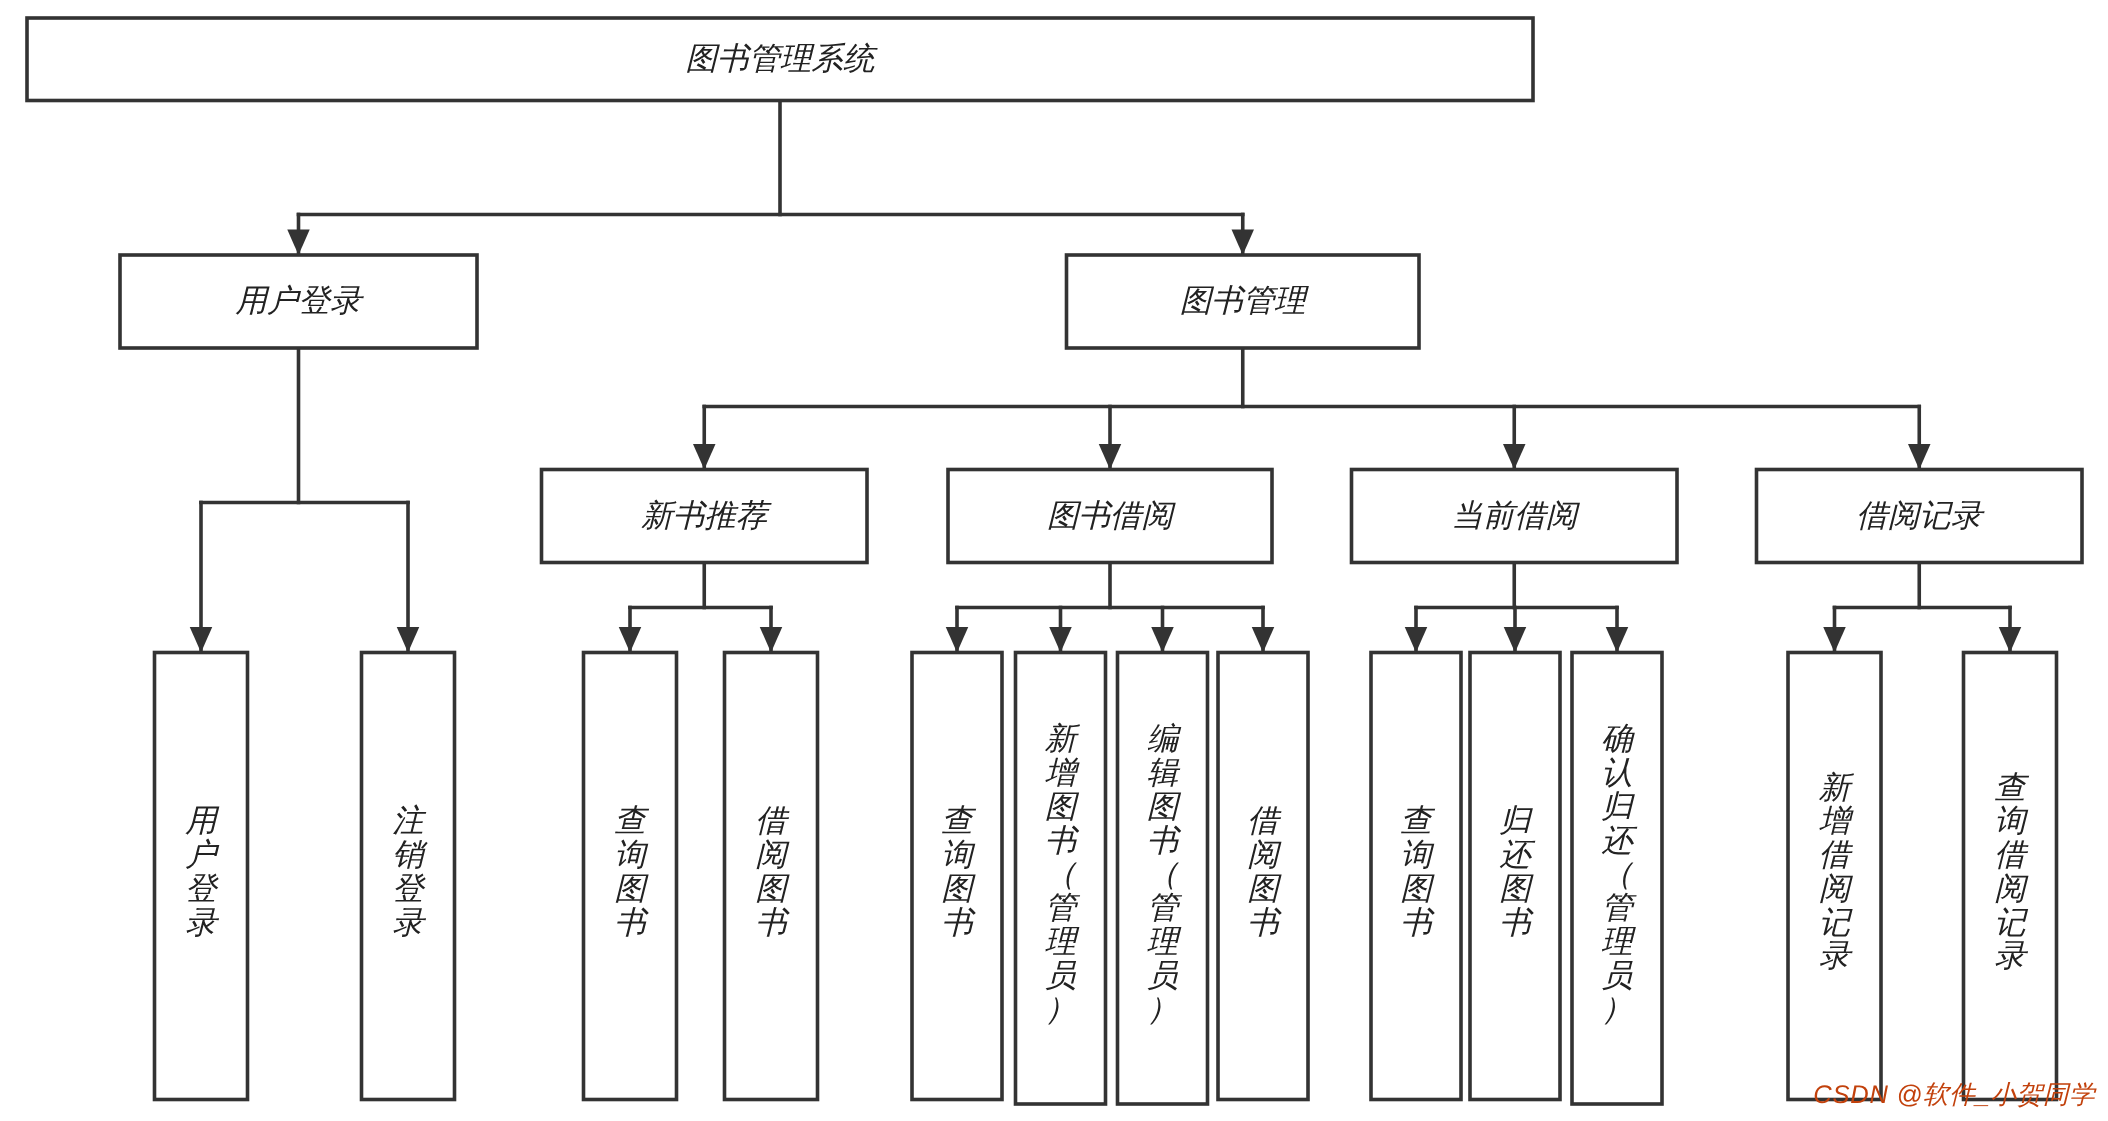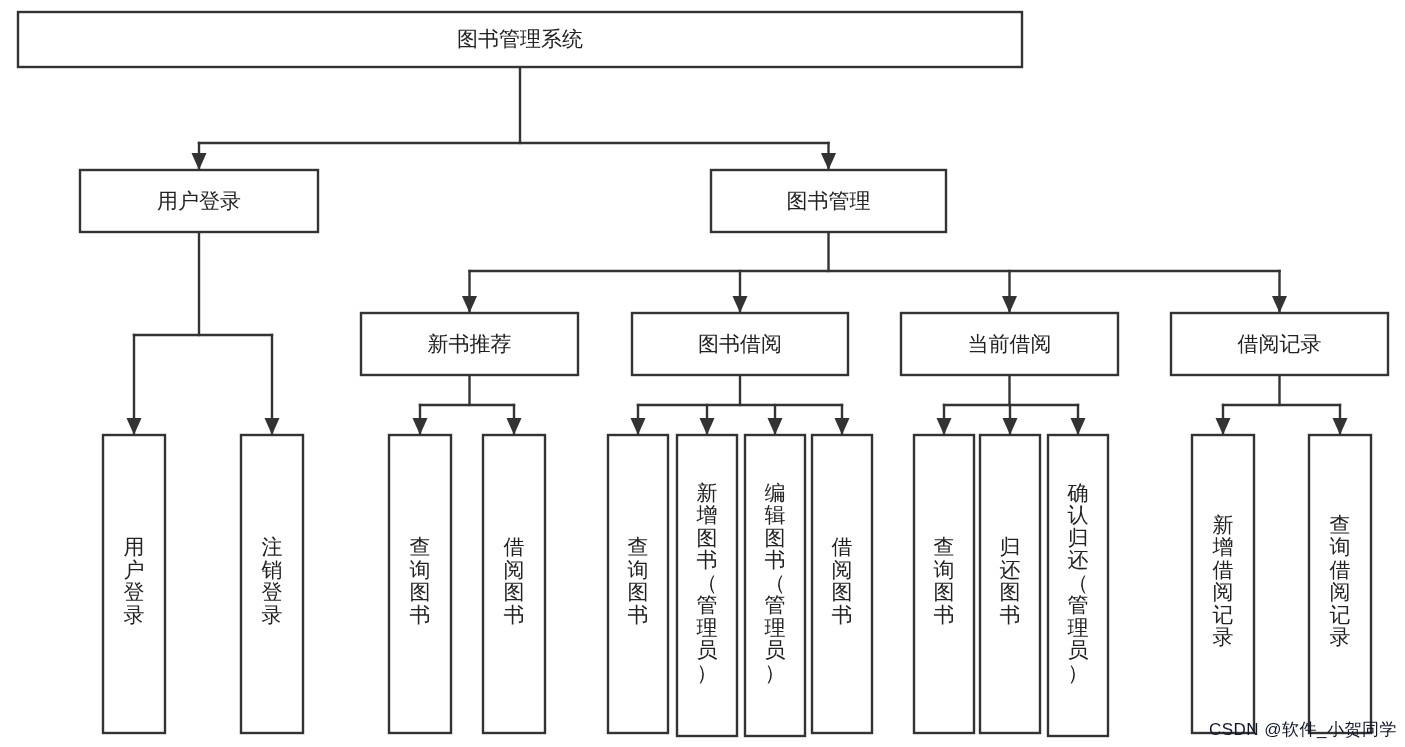--- a/index.html
+++ b/index.html
@@ -11,20 +11,21 @@
     width: 1405px;
     height: 747px;
     font-family: "Liberation Sans", "DejaVu Sans", sans-serif;
     overflow: hidden;
     position: relative;
   }
   #diagram-root {
     position: relative;
     width: 1405px;
     height: 747px;
+    font-style: italic;
   }
   svg.diagram-canvas {
     position: absolute;
     left: 0;
     top: 0;
     width: 1405px;
     height: 747px;
     display: block;
   }
   .node-box {
@@ -54,21 +55,21 @@
     fill: #222222;
     font-size: 21px;
     text-anchor: middle;
   }
   .watermark {
     position: absolute;
     right: 8px;
     bottom: 6px;
     font-family: "Liberation Sans", "DejaVu Sans", sans-serif;
     font-size: 17px;
-    color: #0f172a;
+    color: #c2410c;
     letter-spacing: 0.5px;
     white-space: nowrap;
     user-select: none;
   }
 </style>
 </head>
 <body>
 
 <div id="diagram-root">
   <svg class="diagram-canvas" viewBox="0 0 1405 747" xmlns="http://www.w3.org/2000/svg">

